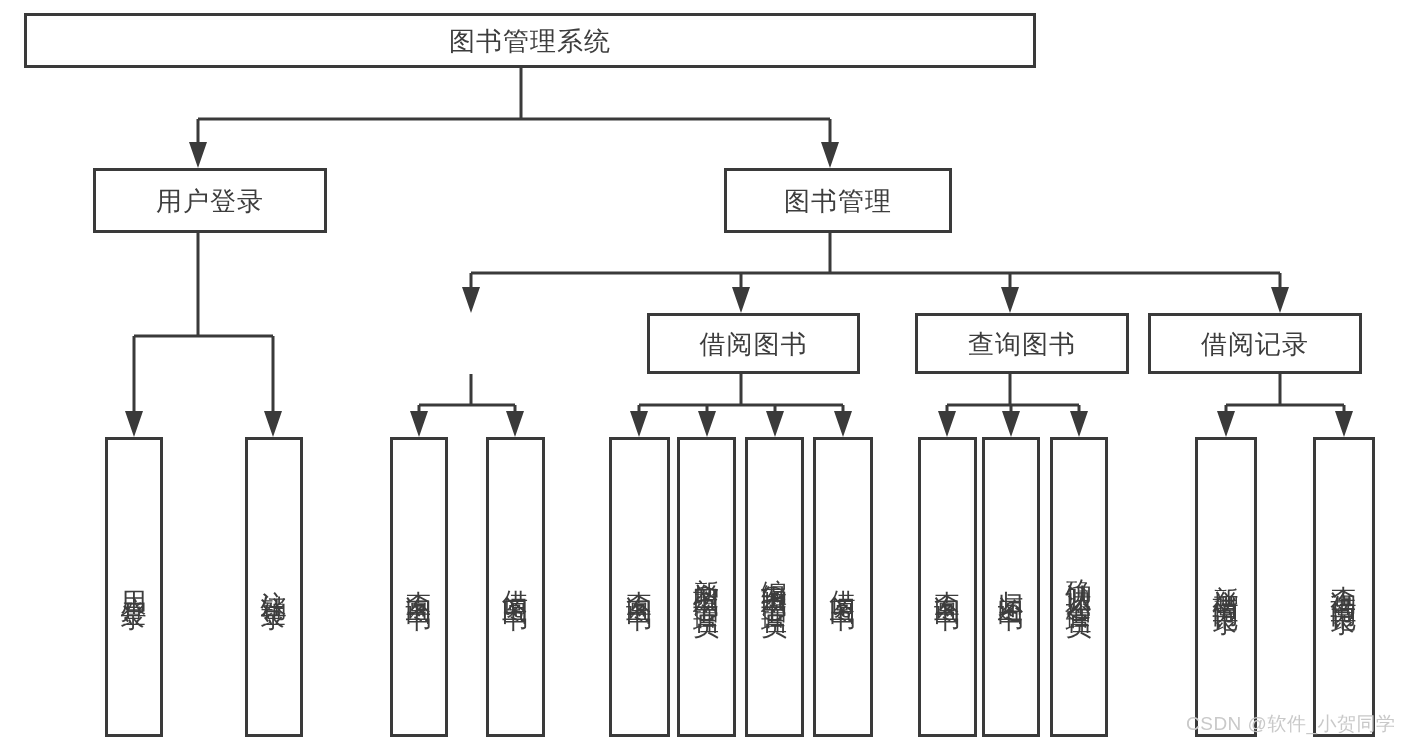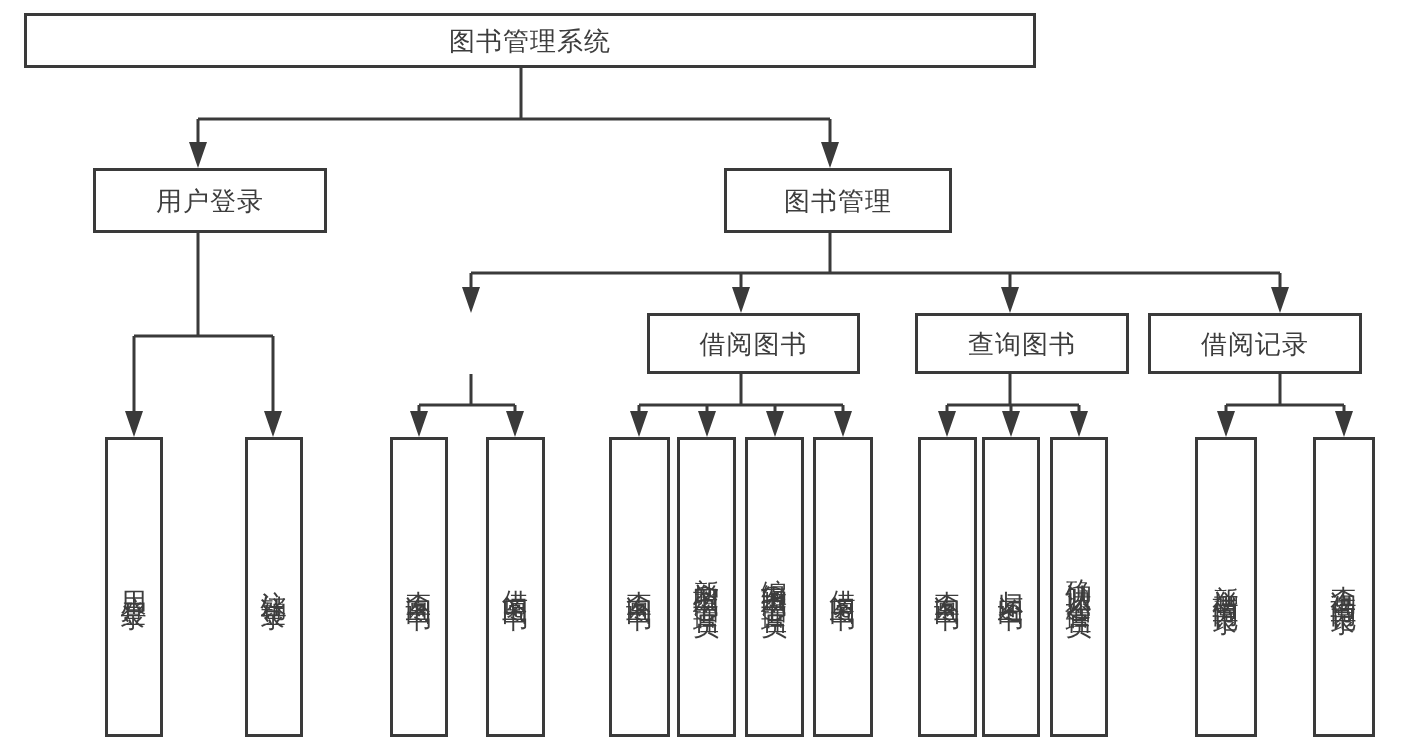--- a/index.html
+++ b/index.html
@@ -92,13 +92,14 @@
   <div class="node leaf" style="left:745px;top:437px;width:59px;height:300px">编辑图书（管理员）</div>
   <div class="node leaf" style="left:813px;top:437px;width:60px;height:300px">借阅图书</div>
 
   <div class="node leaf" style="left:918px;top:437px;width:59px;height:300px">查询图书</div>
   <div class="node leaf" style="left:982px;top:437px;width:58px;height:300px">归还图书</div>
   <div class="node leaf" style="left:1050px;top:437px;width:58px;height:300px">确认归还（管理员）</div>
 
   <div class="node leaf" style="left:1195px;top:437px;width:62px;height:300px">新增借阅记录</div>
   <div class="node leaf" style="left:1313px;top:437px;width:62px;height:300px">查询借阅记录</div>
 
+  <div class="watermark">CSDN @软件_小贺同学</div>
 </div>
 
 </body></html>

